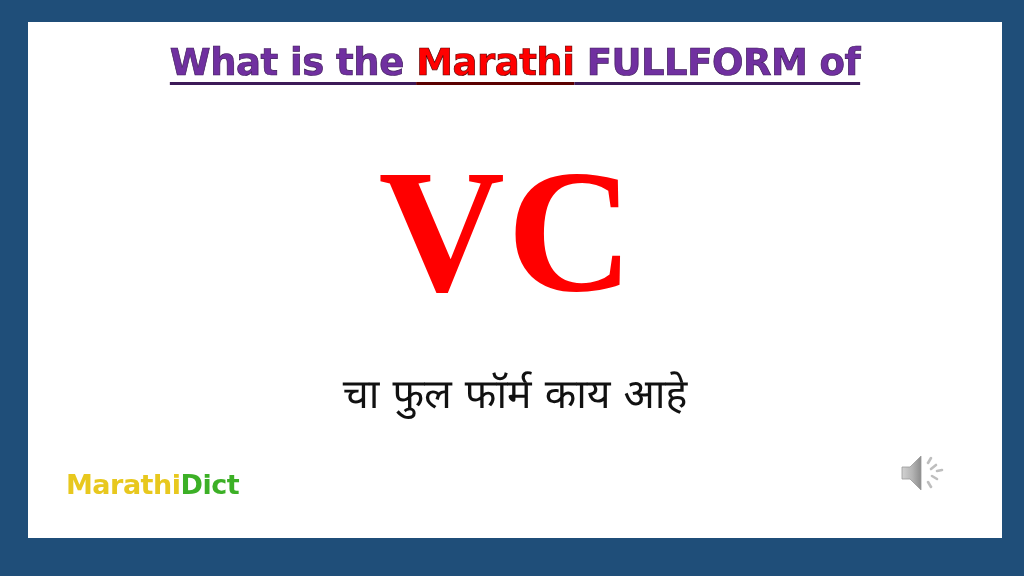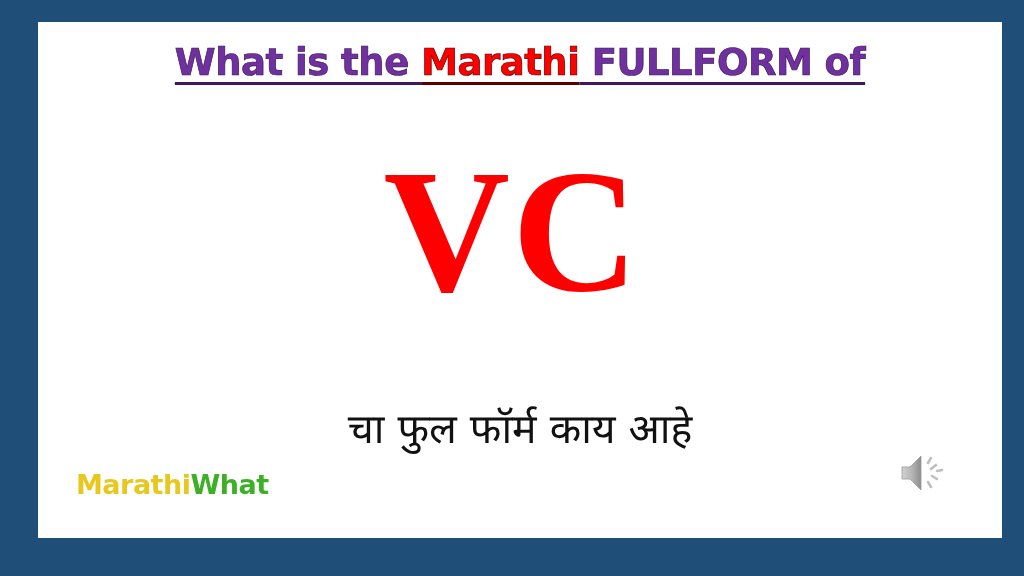--- a/index.html
+++ b/index.html
@@ -14,21 +14,21 @@
     font-family: "Liberation Sans", sans-serif;
   }
 
   
   .slide-frame {
     position: relative;
     box-sizing: border-box;
     width: 1024px;
     height: 576px;
     background: #1F4E79;
-    padding: 22px 22px 38px 38px;
+    padding: 22px 22px 38px 28px;
   }
 
   .slide-canvas {
     position: relative;
     box-sizing: border-box;
     width: 100%;
     height: 100%;
     background: #ffffff;
     overflow: hidden;
   }
@@ -84,21 +84,20 @@
     position: absolute;
     left: 0;
     right: 0;
     top: 347px;
     text-align: center;
     color: #111111;
     font-family: "DejaVu Sans", "Liberation Sans", sans-serif;
     font-size: 41px;
     font-weight: normal;
     line-height: 1.25;
-    margin-top: 35px;
   }
 
   
   .logo {
     position: absolute;
     left: 38px;
     bottom: 40px;
     font-family: "DejaVu Sans", "Liberation Sans", sans-serif;
     font-weight: bold;
     font-size: 27px;
@@ -127,21 +126,21 @@
 
     <div class="headline">
       <span class="seg seg-purple">What is the </span><span class="seg seg-red">Marathi</span><span class="seg seg-purple"> FULLFORM of</span>
     </div>
 
     <div class="abbr">VC</div>
 
     <div class="subtitle">चा फुल फॉर्म काय आहे</div>
 
     <div class="logo">
-      <span class="logo-a">Marathi</span><span class="logo-b">What</span>
+      <span class="logo-a">Marathi</span><span class="logo-b">Dict</span>
     </div>
 
     <div class="speaker-icon">
       <svg viewBox="0 0 52 46" xmlns="http://www.w3.org/2000/svg" aria-hidden="true">
         <defs>
           <linearGradient id="spkGrad" x1="0" y1="0" x2="1" y2="0">
             <stop offset="0%" stop-color="#D2D2D2"></stop>
             <stop offset="55%" stop-color="#B3B3B3"></stop>
             <stop offset="100%" stop-color="#8C8C8C"></stop>
           </linearGradient>

